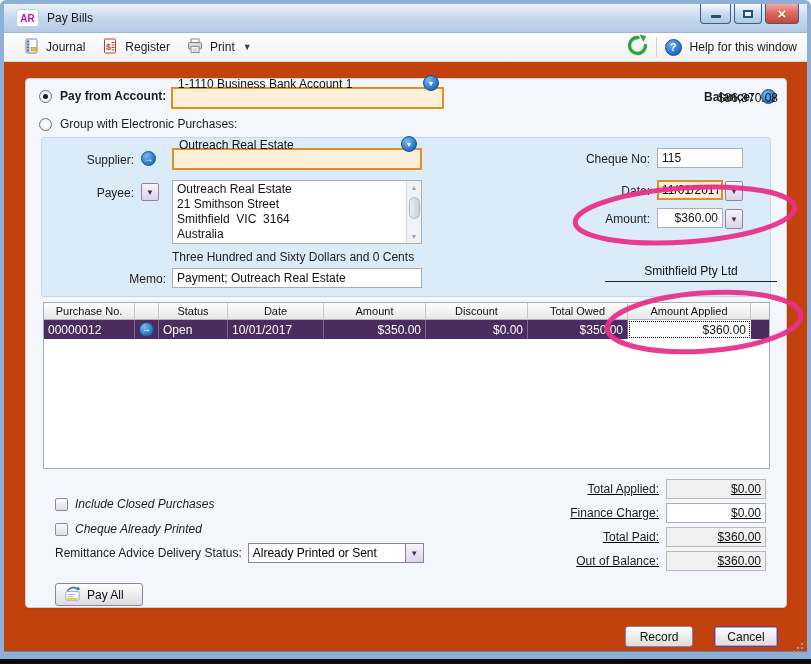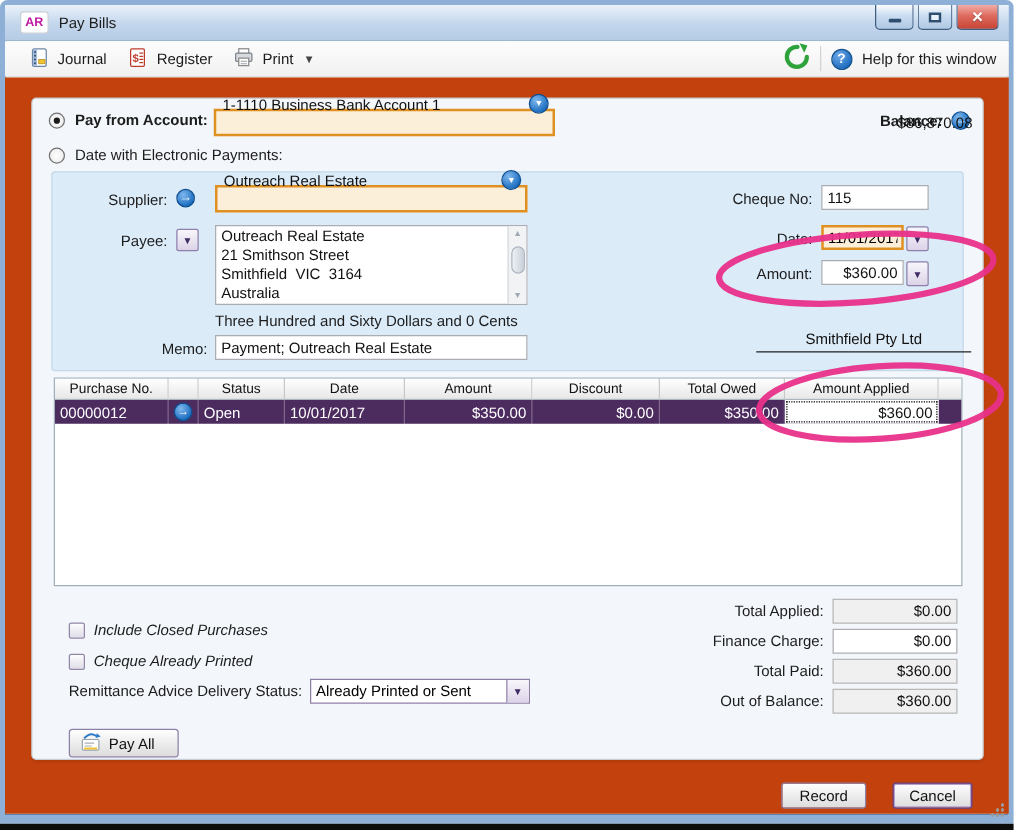--- a/index.html
+++ b/index.html
@@ -113,21 +113,21 @@
   .remit-row { position:absolute; left:29px; top:464px; display:flex; align-items:center; gap:6px; }
   .select { width:176px; height:20px; background:#fff; border:1px solid #8E7FA6; display:flex; align-items:center;gap:16px; }
   .select .sel-text { flex:1; font-size:12px; padding:0 4px; white-space:nowrap; overflow:hidden; }
   .select .dd-btn2 { width:18px; height:18px; border-left:1px solid #8F7FAB; background:linear-gradient(#F8F6FB,#DCD3E8);
     color:#3F2A63; font-size:8px; display:flex; align-items:center; justify-content:center; }
 
   .btn { background:linear-gradient(#FEFEFE,#EBEBEB 55%,#DDDDDD); border:1px solid #8E7FA6; border-radius:3px;
     font-size:12px; color:#111; display:flex; align-items:center; justify-content:center; gap:6px;
     font-family:"Liberation Sans", sans-serif; }
   .payall-btn { position:absolute; left:29px; top:504px; width:88px; height:23px; justify-content:flex-start; padding:0 8px; }
-  .tot-row { position:absolute; left:330px; width:410px; display:flex; justify-content:flex-end; align-items:center; gap:7px; }
+  .tot-row { position:absolute; left:330px; width:410px; display:flex; justify-content:flex-end; align-items:center; gap:7px;text-decoration:underline; }
   .tot-field { width:100px; height:20px; text-align:right; }
   .ro { background:#F0F0F0; border:1px solid #B8B8B8; }
 
   
   .footer-btns { position:absolute; left:0; top:564px; width:100%; }
   .record-btn { position:absolute; left:621px; top:0; width:68px; height:21px; }
   .cancel-btn { position:absolute; left:710px; top:0; width:64px; height:21px; border:1px solid #5F4390; box-shadow:0 0 0 1px #B2A0CE inset; }
   .grip { position:absolute; left:788px; top:580px; width:12px; height:12px;
     background:
       radial-gradient(circle at 10px 10px, #9a9a9a 1.3px, transparent 1.5px),
@@ -227,21 +227,21 @@
           <span class="circle-dd">▼</span>
         </div>
         <div class="balance-wrap">
           <span class="lbl-b">Balance:</span>
           <span class="circle-arrow">→</span>
         </div>
         <div class="balance-amt">$86,870.08</div>
 
         <div class="row-group">
           <span class="radio"></span>
-          <span class="lbl">Date with Electronic Payments:</span>
+          <span class="lbl">Group with Electronic Purchases:</span>
         </div>
 
         <div class="sub-panel">
           <div class="r-label" style="left:0; top:15px; width:92px;">Supplier:</div>
           <span class="circle-arrow" style="position:absolute; left:99px; top:13px;">→</span>
           <div class="combo supplier-combo">
             <span class="combo-text">Outreach Real Estate</span>
             <span class="circle-dd">▼</span>
           </div>
 

